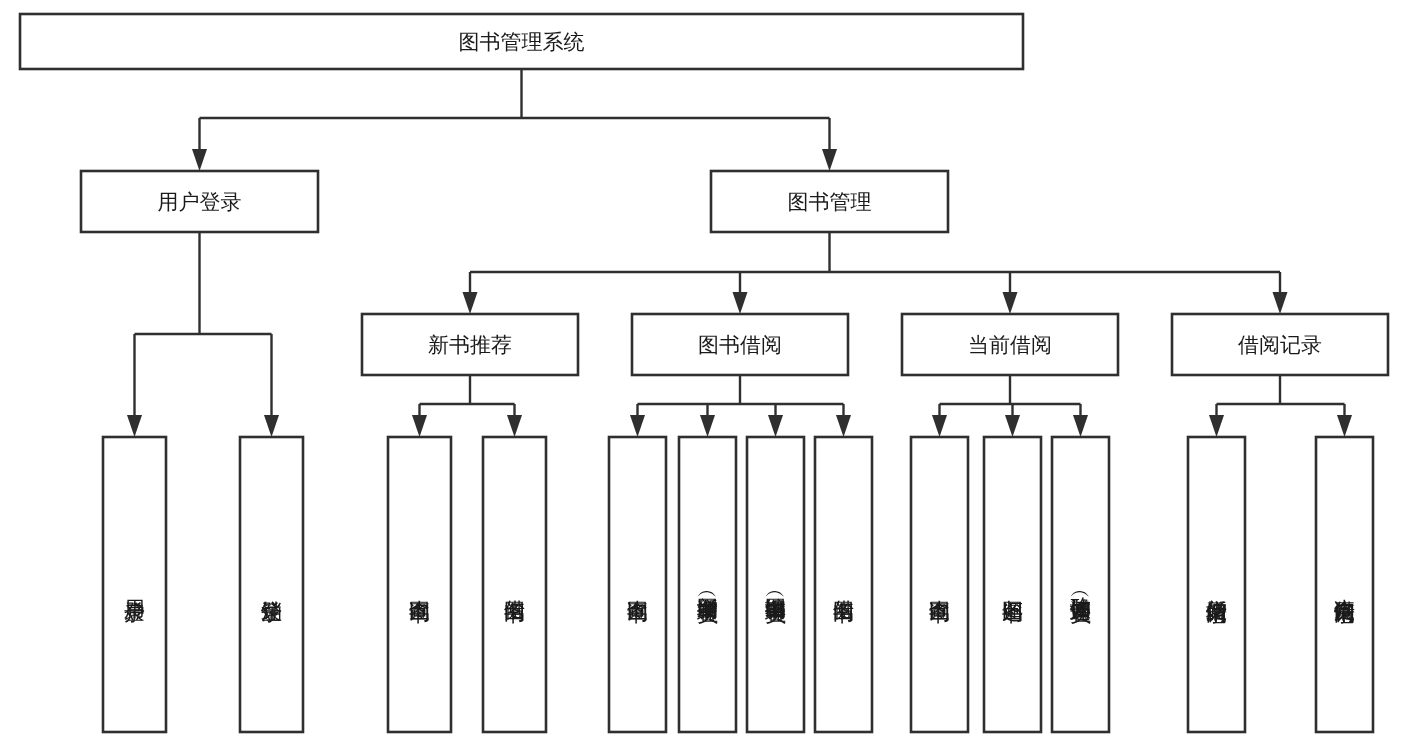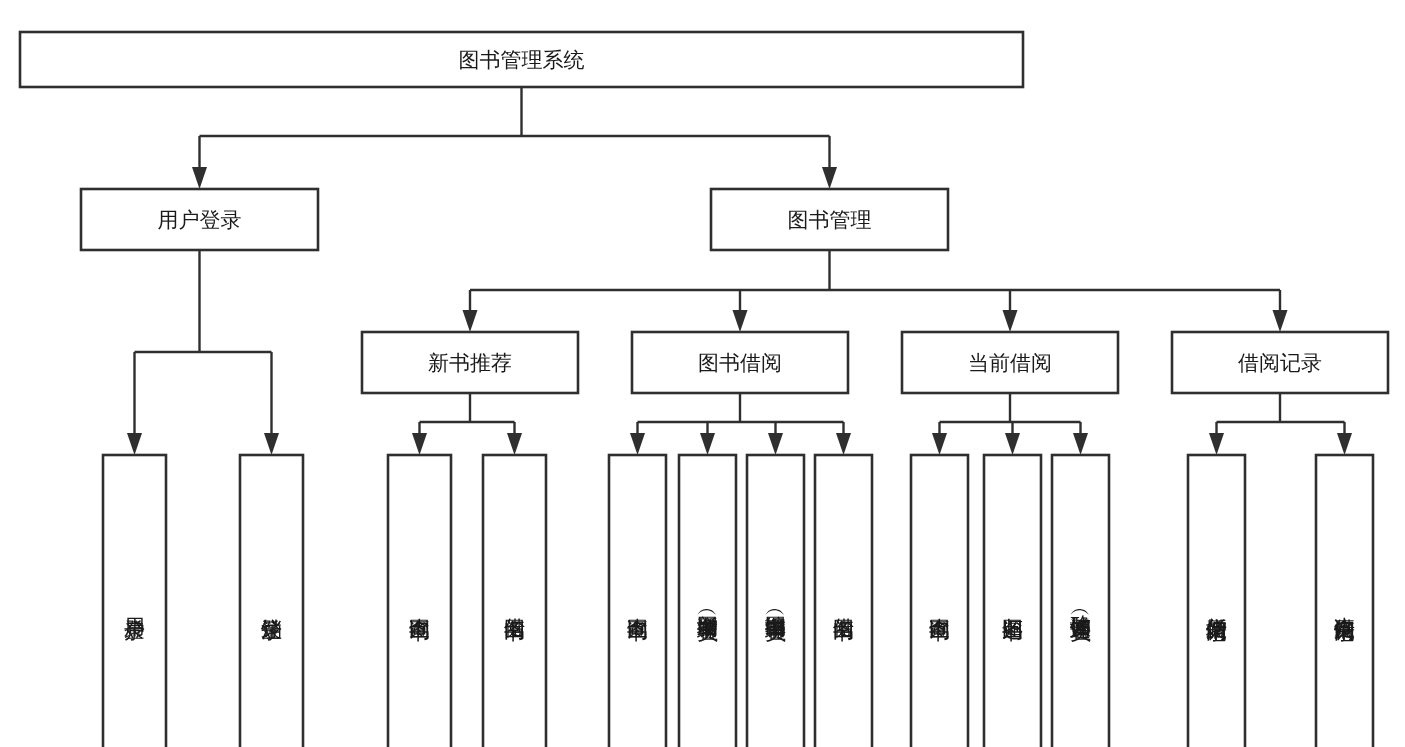--- a/index.html
+++ b/index.html
@@ -11,21 +11,20 @@
     width: 1405px;
     height: 747px;
     font-family: "DejaVu Sans", "Liberation Sans", sans-serif;
     overflow: hidden;
   }
   #diagram-root {
     position: relative;
     width: 1405px;
     height: 614px;
     background: #ffffff;
-    margin-top: 18px;
   }
   svg.diagram {
     position: absolute;
     top: 0;
     left: 0;
     width: 1405px;
     height: 747px;
     display: block;
   }
   .node-box {

